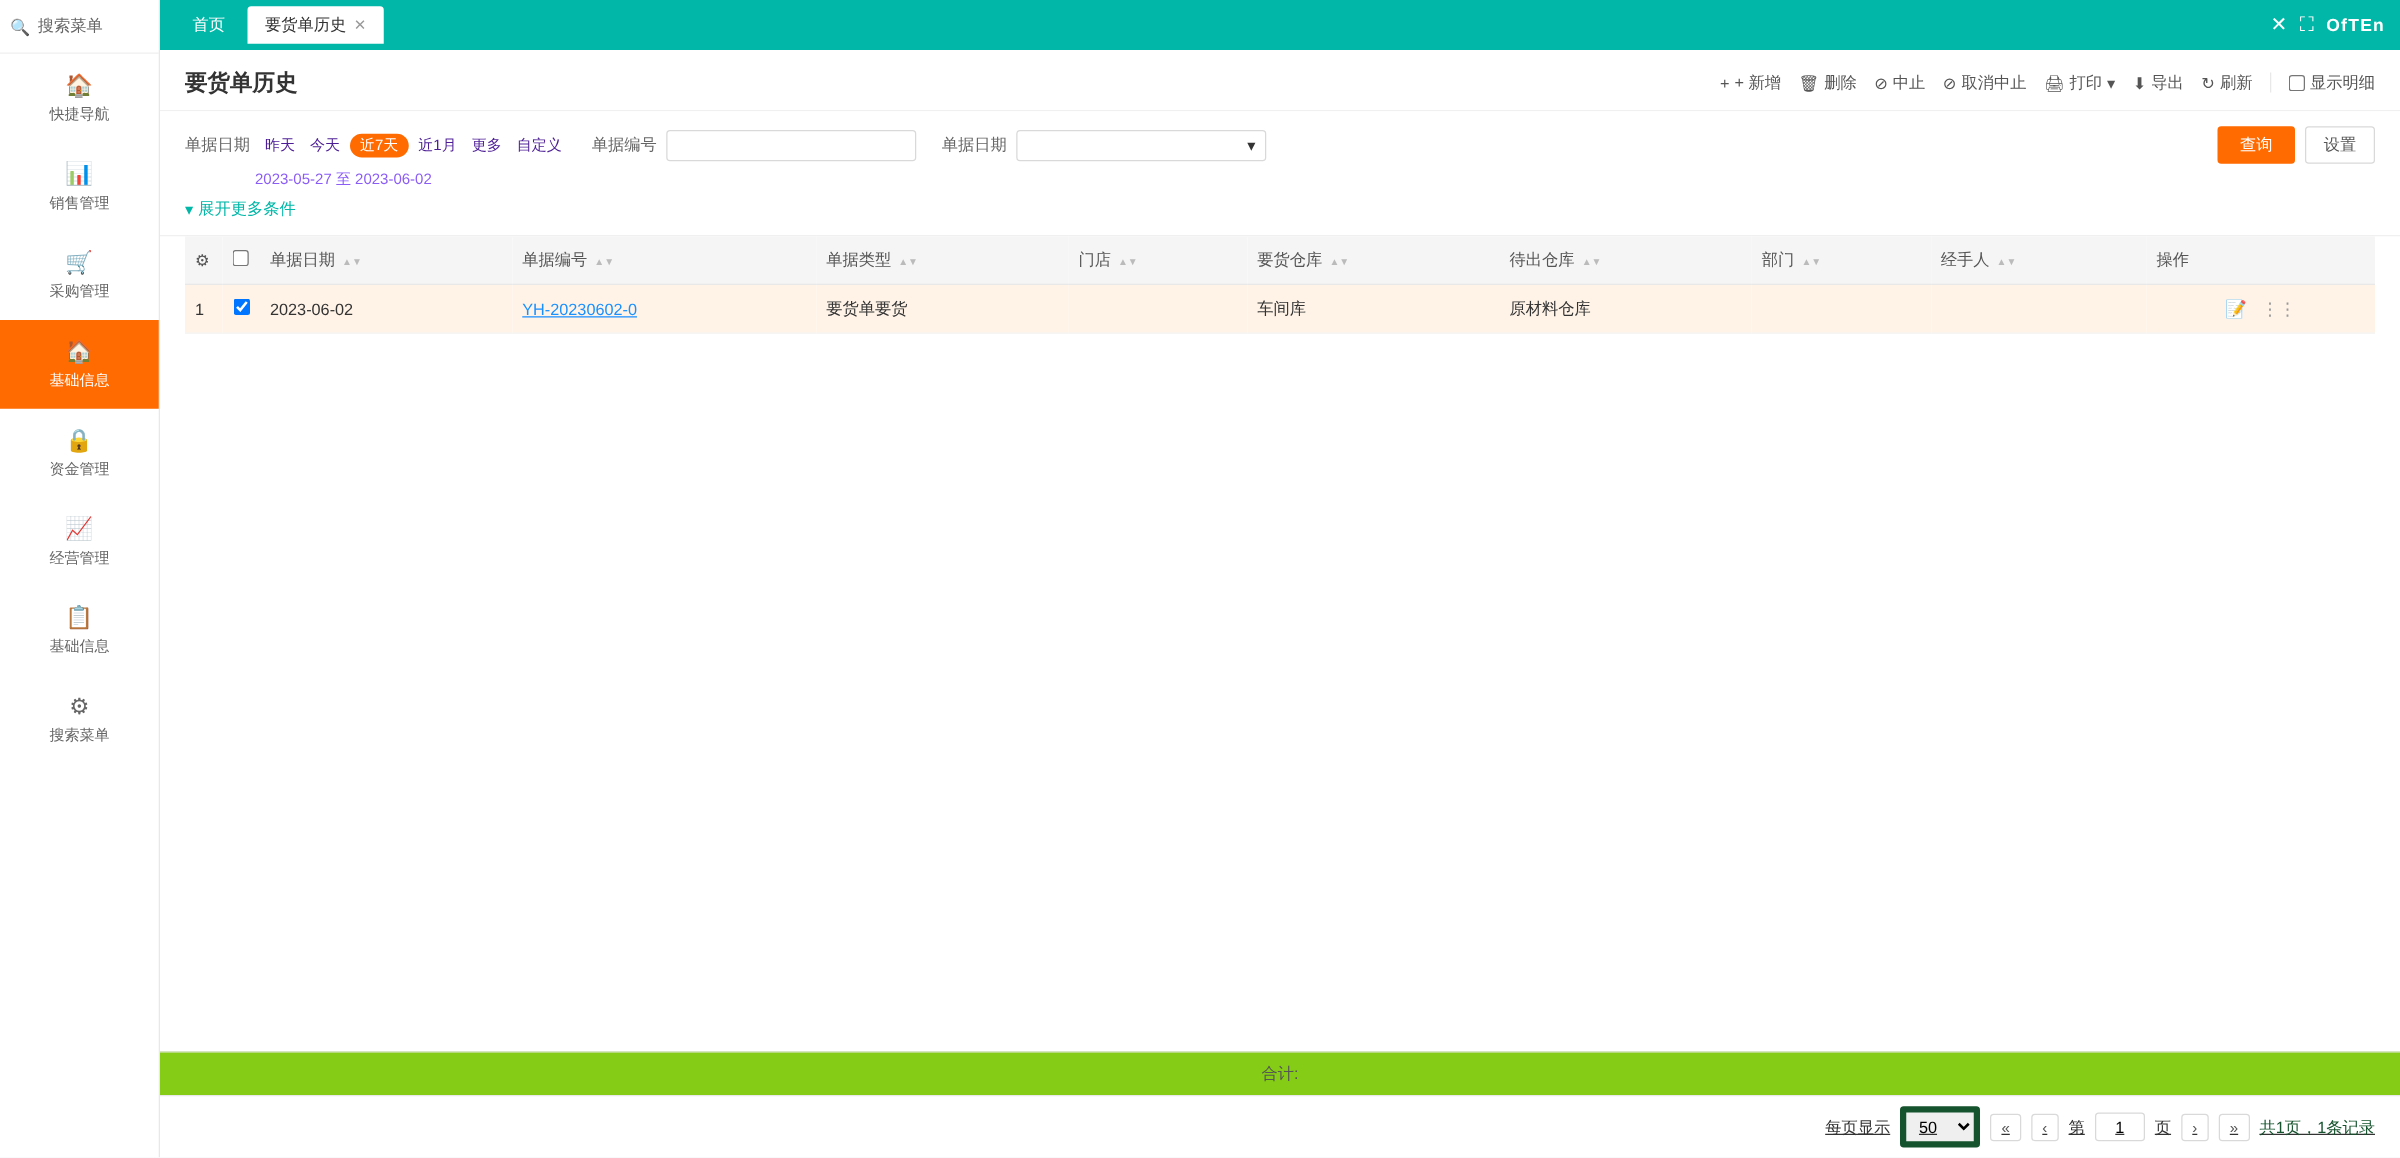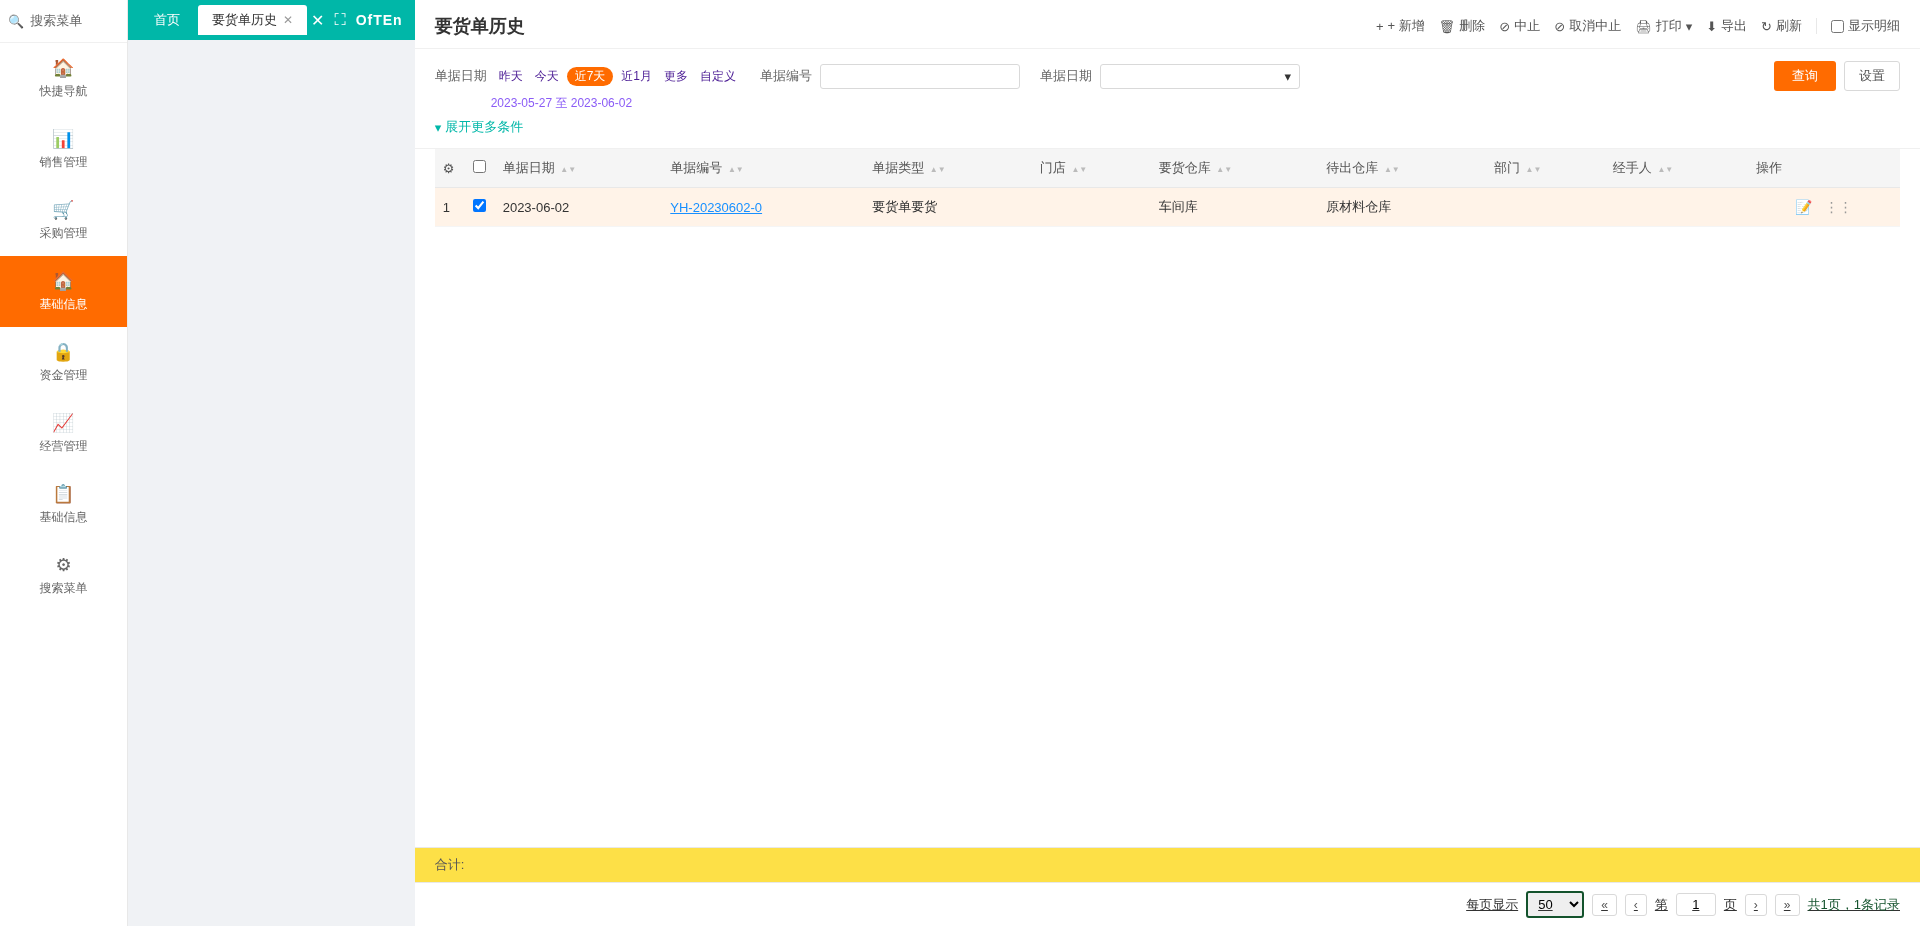--- a/index.html
+++ b/index.html
@@ -6,21 +6,21 @@
     body { font-family: 'Microsoft YaHei', Arial, sans-serif; font-size: 13px; background: #f0f2f5; color: #333; width: 1920px; height: 926px; overflow: hidden; display: flex; }
 
     
     .sidebar { width: 128px; background: #fff; height: 100vh; display: flex; flex-direction: column; border-right: 1px solid #e8e8e8; flex-shrink: 0; }
     .sidebar-search { padding: 12px 8px; display: flex; align-items: center; gap: 6px; cursor: pointer; color: #666; border-bottom: 1px solid #f0f0f0; }
     .sidebar-item { padding: 14px 8px; display: flex; flex-direction: column; align-items: center; gap: 4px; cursor: pointer; color: #666; font-size: 12px; }
     .sidebar-item.active { background: #ff6b00; color: #fff; }
     .sidebar-item .icon { font-size: 18px; }
 
     
-    .main { flex: 1; display: flex; flex-direction: row; height: 100vh; overflow: hidden; }
+    .main { flex: 1; display: flex; flex-direction: column; height: 100vh; overflow: hidden; }
 
     
     .topbar { height: 40px; background: #00b7a8; display: flex; align-items: center; padding: 0 12px; gap: 4px; flex-shrink: 0; }
     .topbar-tab { padding: 6px 14px; font-size: 13px; color: #fff; cursor: pointer; display: flex; align-items: center; gap: 6px; border-radius: 3px 3px 0 0; }
     .topbar-tab.home { background: transparent; }
     .topbar-tab.active { background: #fff; color: #333; }
     .topbar-tab .close-icon { font-size: 12px; color: #999; cursor: pointer; }
     .topbar-right { margin-left: auto; display: flex; align-items: center; gap: 10px; }
     .topbar-right-icon { color: #fff; font-size: 16px; cursor: pointer; }
     .ofTEn-logo { color: #fff; font-size: 14px; font-weight: bold; letter-spacing: 1px; }
@@ -61,25 +61,25 @@
     .data-table td { padding: 9px 8px; border-bottom: 1px solid #f5f5f5; color: #333; }
     .data-table tbody tr.selected { background: #fff3e8; }
     .data-table .link { color: #1890ff; cursor: pointer; text-decoration: underline; }
     .sort-arrows { display: inline-flex; flex-direction: column; margin-left: 2px; font-size: 8px; color: #bbb; }
     .settings-icon-col { width: 30px; text-align: center; }
     .checkbox-col { width: 30px; text-align: center; }
     .action-col { text-align: center; }
     .action-btn { background: none; border: none; cursor: pointer; color: #999; font-size: 14px; padding: 2px 4px; }
 
     
-    .table-footer { padding: 8px 20px; border-top: 1px solid #e8e8e8; background: #fde047; font-size: 13px; color: #555; flex-shrink: 0; }
+    .table-footer { padding: 8px 20px; border-top: 1px solid #e8e8e8; background: #84cc16; font-size: 13px; color: #555; flex-shrink: 0; text-align: center; }
 
     
     .pagination { padding: 8px 20px; display: flex; align-items: center; justify-content: flex-end; gap: 8px; border-top: 1px solid #e8e8e8; font-size: 13px; flex-shrink: 0; text-decoration: underline; }
-    .page-size-select { border: 2px solid #14532d; border-radius: 3px; padding: 3px 6px; font-size: 13px; cursor: pointer; }
+    .page-size-select { border: 5px solid #14532d; border-radius: 3px; padding: 3px 6px; font-size: 13px; cursor: pointer; }
     .page-nav-btn { border: 1px solid #d9d9d9; background: #fff; padding: 3px 8px; border-radius: 3px; cursor: pointer; color: #555; font-size: 12px; }
     .page-nav-btn:disabled { color: #ccc; cursor: not-allowed; }
     .page-input { border: 1px solid #d9d9d9; border-radius: 3px; padding: 3px 6px; width: 40px; text-align: center; font-size: 13px; }
     .pagination-info { color: #14532d; }
   </style>
 </head>
 <body>
 
 <div class="sidebar">
   <div class="sidebar-search">

